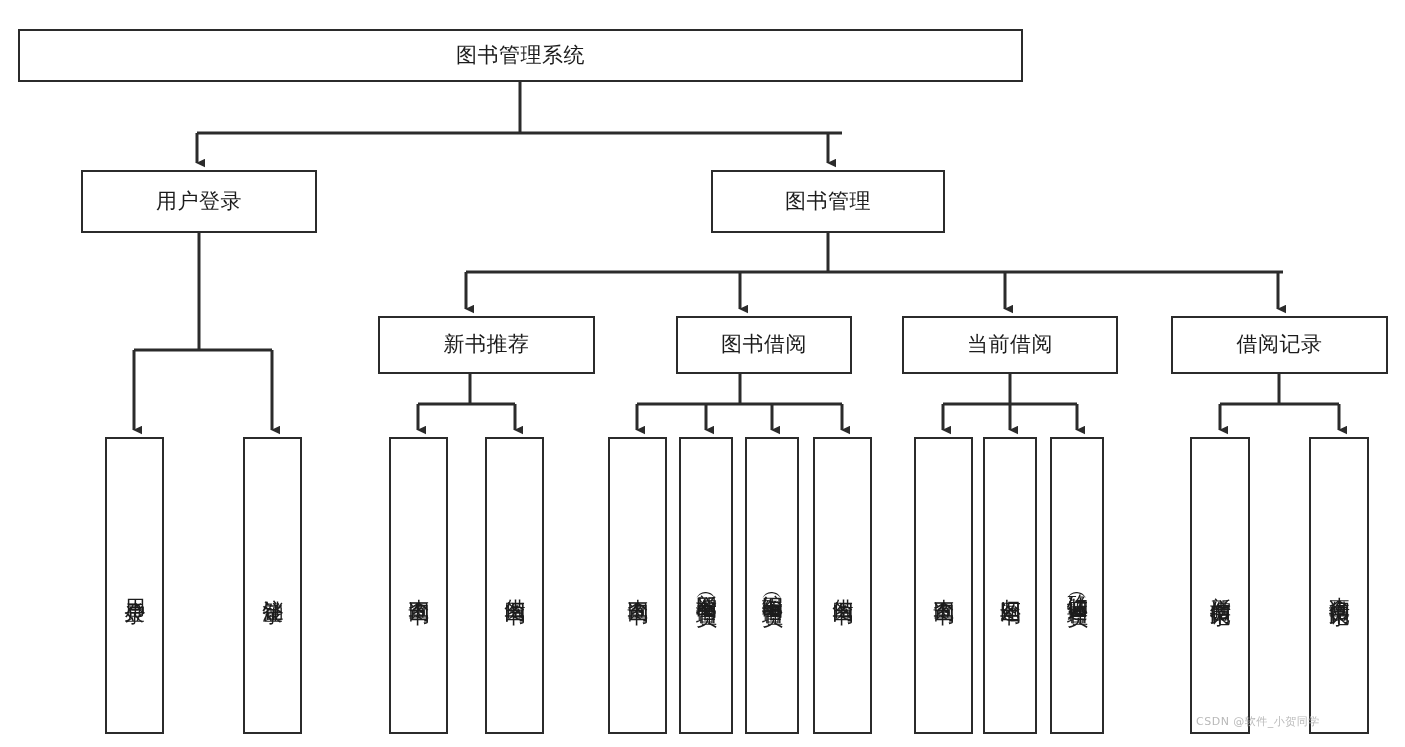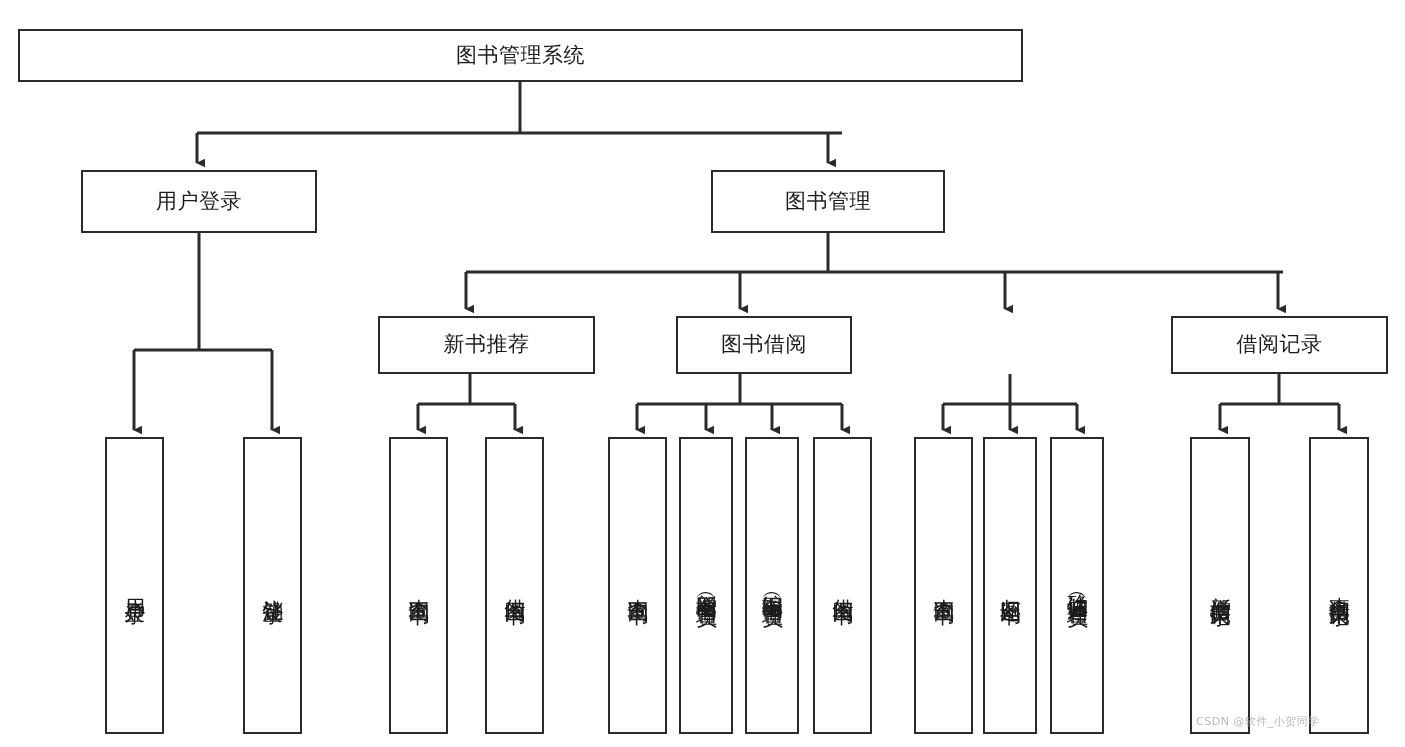--- a/index.html
+++ b/index.html
@@ -127,20 +127,23 @@
   <div class="node-box" style="left:711px; top:170px; width:234px; height:63px;">
     <span class="node-label-h">图书管理</span>
   </div>
 
   <div class="node-box" style="left:378px; top:316px; width:217px; height:58px;">
     <span class="node-label-h">新书推荐</span>
   </div>
   <div class="node-box" style="left:632px; top:316px; width:176px; height:58px;margin-left:44px;">
     <span class="node-label-h">图书借阅</span>
   </div>
+  <div class="node-box" style="left:902px; top:316px; width:216px; height:58px;">
+    <span class="node-label-h">当前借阅</span>
+  </div>
   <div class="node-box" style="left:1171px; top:316px; width:217px; height:58px;justify-content:center;">
     <span class="node-label-h">借阅记录</span>
   </div>
 
   <div class="node-box" style="left:105px; top:437px; width:59px; height:297px;">
     <span class="node-label-v">用户登录</span>
   </div>
   <div class="node-box" style="left:243px; top:437px; width:59px; height:297px;">
     <span class="node-label-v">注销登录</span>
   </div>

